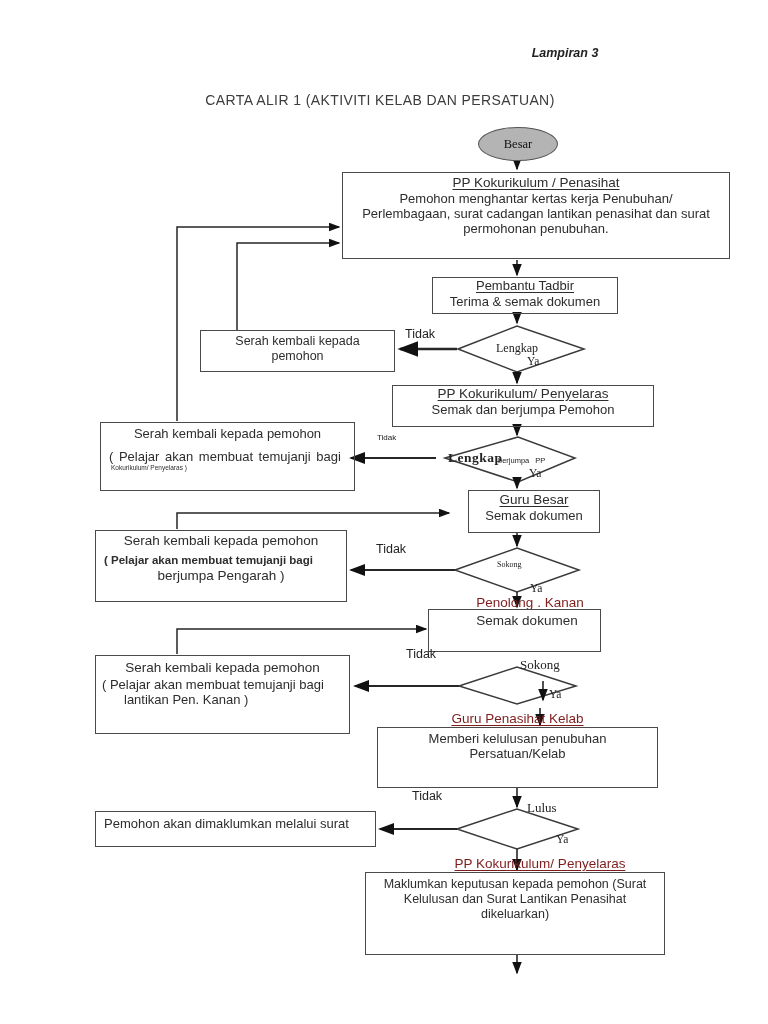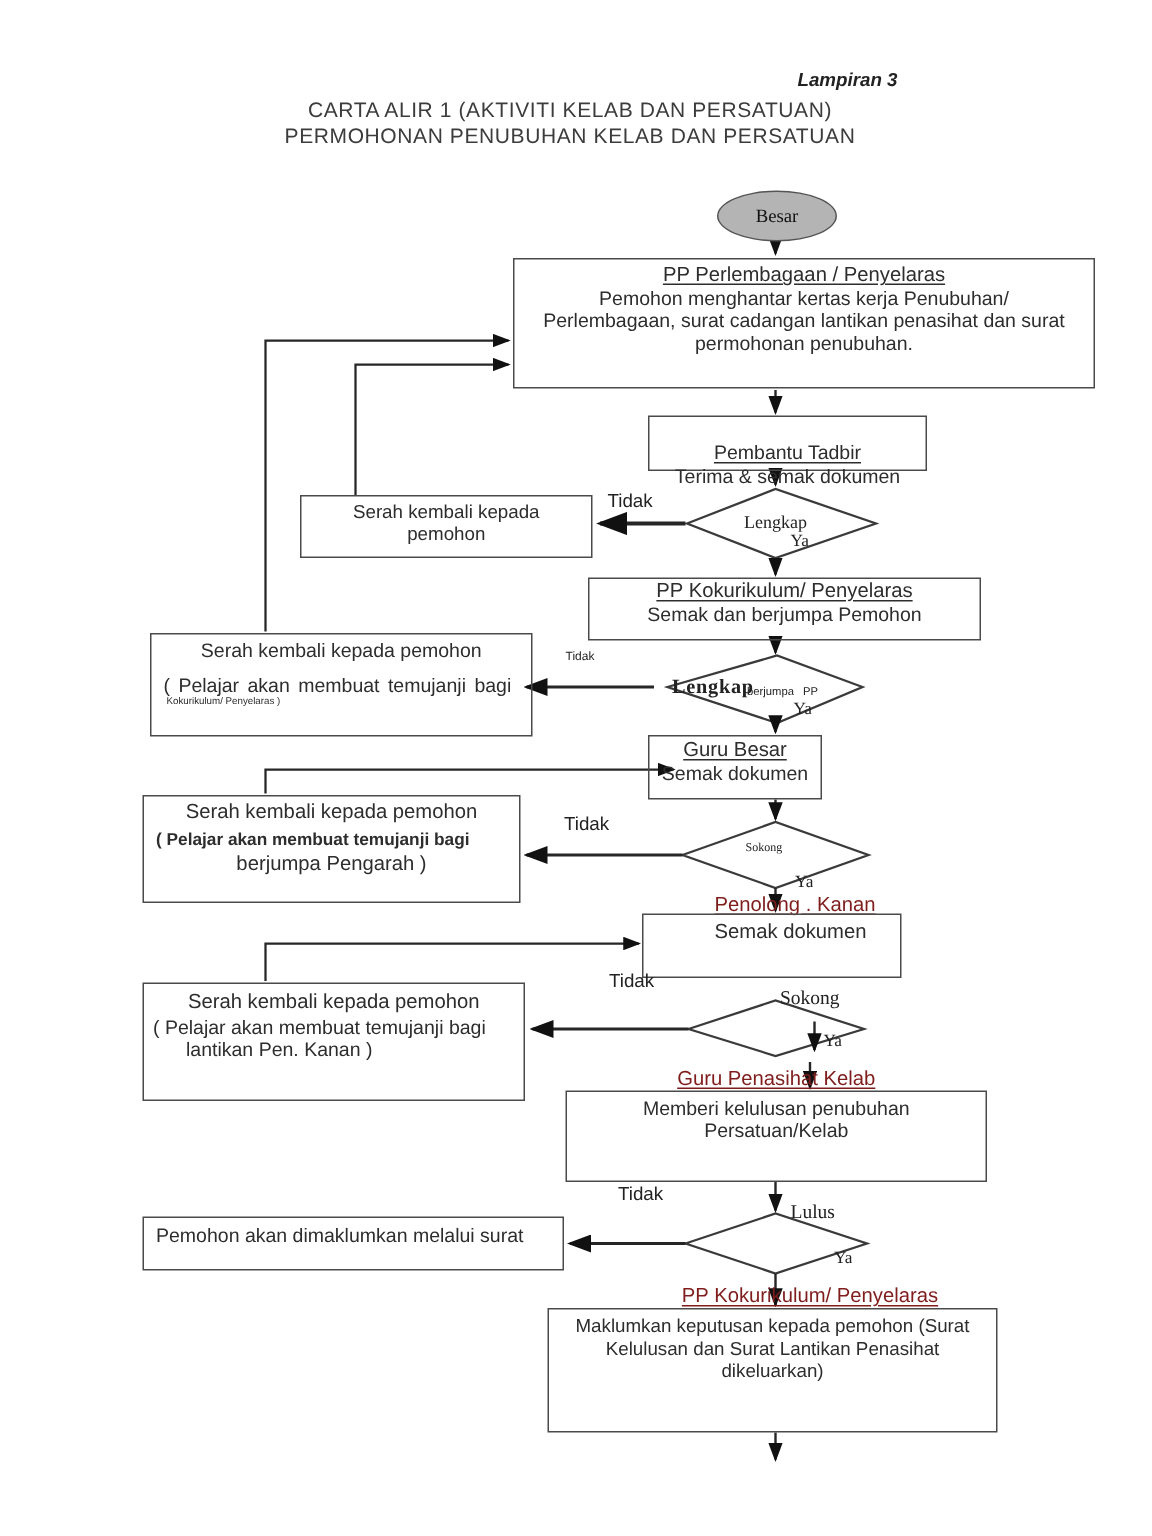--- a/index.html
+++ b/index.html
@@ -12,21 +12,21 @@
   body{
     width:768px;height:1024px;background:#ffffff;position:relative;overflow:hidden;
     font-family:"Liberation Sans",sans-serif;color:var(--ink);
     -webkit-font-smoothing:antialiased;
   }
   .corner{
     position:absolute;left:460px;top:46px;width:210px;text-align:center;
     font-style:italic;font-weight:700;font-size:12.5px;color:#222;
   }
   .doctitle{
-    position:absolute;left:160px;top:65px;width:440px;text-align:center;
+    position:absolute;left:160px;top:92px;width:440px;text-align:center;
     font-size:14px;line-height:17px;letter-spacing:.4px;color:#3c3c3c;
   }
   svg.wires{position:absolute;left:0;top:0;}
   .oval{
     position:absolute;left:478px;top:127px;width:78px;height:32px;
     background:var(--start-fill);border:1.5px solid #555;border-radius:50%;
     display:flex;align-items:center;justify-content:center;
     font-family:"Liberation Serif",serif;font-size:12.5px;color:#111;
   }
   .pbox{
@@ -46,21 +46,20 @@
   .sans{font-family:"Liberation Sans",sans-serif;}
   .serif{font-family:"Liberation Serif",serif;}
 </style>
 </head>
 <body>
 
 <div class="corner">Lampiran 3</div>
 
 <div class="doctitle">
   <div>CARTA ALIR 1 (AKTIVITI KELAB DAN PERSATUAN)</div>
-  <div>PERMOHONAN PENUBUHAN KELAB DAN PERSATUAN</div>
 </div>
 
 <svg class="wires" width="768" height="1024" viewBox="0 0 768 1024">
   <defs>
     <marker id="ah" markerWidth="8" markerHeight="6" refX="7" refY="3" orient="auto">
       <path d="M0,0 L8,3 L0,6 Z" fill="#111"></path>
     </marker>
   </defs>
 
   <g fill="#ffffff" stroke="#3a3a3a" stroke-width="1.5">
@@ -101,28 +100,28 @@
     <path d="M177 529 V513 H449" marker-end="url(#ah)"></path>
     <path d="M177 654 V629 H426" marker-end="url(#ah)"></path>
   </g>
 </svg>
 
 <div class="oval">
   <span>Besar</span>
 </div>
 
 <div class="pbox" style="left:342px;top:172px;width:388px;height:87px;">
-  <div class="btitle">PP Perlembagaan / Penyelaras</div>
+  <div class="btitle">PP Kokurikulum / Penasihat</div>
   <div class="bline">Pemohon menghantar kertas kerja Penubuhan/</div>
   <div class="bline">Perlembagaan, surat cadangan lantikan penasihat dan surat</div>
   <div class="bline">permohonan penubuhan.</div>
 </div>
 
 <div class="pbox" style="left:432px;top:277px;width:186px;height:37px;">
-  <div class="btitle" style="margin-top:16px;font-size:13px;">Pembantu Tadbir</div>
+  <div class="btitle" style="margin-top:0;font-size:13px;">Pembantu Tadbir</div>
   <div class="bline">Terima &amp; semak dokumen</div>
 </div>
 
 <div class="lbl serif" style="left:477px;top:341px;width:80px;text-align:center;font-size:12px;">Lengkap</div>
 <div class="lbl sans" style="left:405px;top:327px;font-size:12.5px;">Tidak</div>
 <div class="lbl serif" style="left:527px;top:355px;font-size:11.5px;">Ya</div>
 
 <div class="pbox" style="left:200px;top:330px;width:195px;height:42px;padding-top:3px;">
   <div class="bline" style="font-size:12.5px;">Serah kembali kepada</div>
   <div class="bline" style="font-size:12.5px;">pemohon</div>
@@ -137,21 +136,21 @@
 <div class="lbl sans" style="left:498px;top:456px;font-size:7.5px;word-spacing:4px;">berjumpa  PP</div>
 <div class="lbl sans" style="left:377px;top:433px;font-size:8px;">Tidak</div>
 <div class="lbl serif" style="left:529px;top:467px;font-size:11.5px;">Ya</div>
 
 <div class="pbox" style="left:100px;top:422px;width:255px;height:69px;text-align:left;">
   <div class="bline" style="text-align:center;margin-top:3px;">Serah kembali kepada pemohon</div>
   <div class="bline" style="padding-left:8px;margin-top:8px;word-spacing:2px;">( Pelajar akan membuat temujanji bagi</div>
   <div class="bline" style="padding-left:10px;font-size:6.5px;line-height:8px;">Kokurikulum/ Penyelaras )</div>
 </div>
 
-<div class="pbox" style="left:432px;top:490px;width:116px;height:43px;">
+<div class="pbox" style="left:468px;top:490px;width:132px;height:43px;">
   <div class="btitle" style="margin-top:1px;">Guru Besar</div>
   <div class="bline">Semak dokumen</div>
 </div>
 
 <div class="lbl serif" style="left:497px;top:560px;font-size:8px;">Sokong</div>
 <div class="lbl sans" style="left:376px;top:542px;font-size:12.5px;">Tidak</div>
 <div class="lbl serif" style="left:530px;top:582px;font-size:11.5px;">Ya</div>
 
 <div class="pbox" style="left:95px;top:530px;width:252px;height:72px;text-align:left;">
   <div class="bline" style="text-align:center;margin-top:2px;font-size:13.5px;">Serah kembali kepada pemohon</div>

